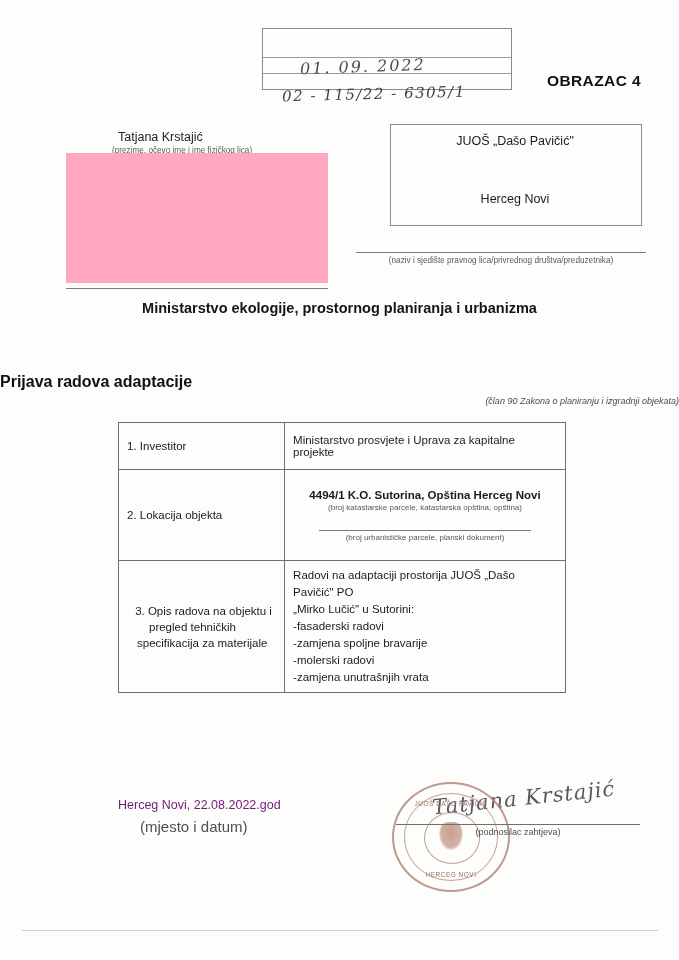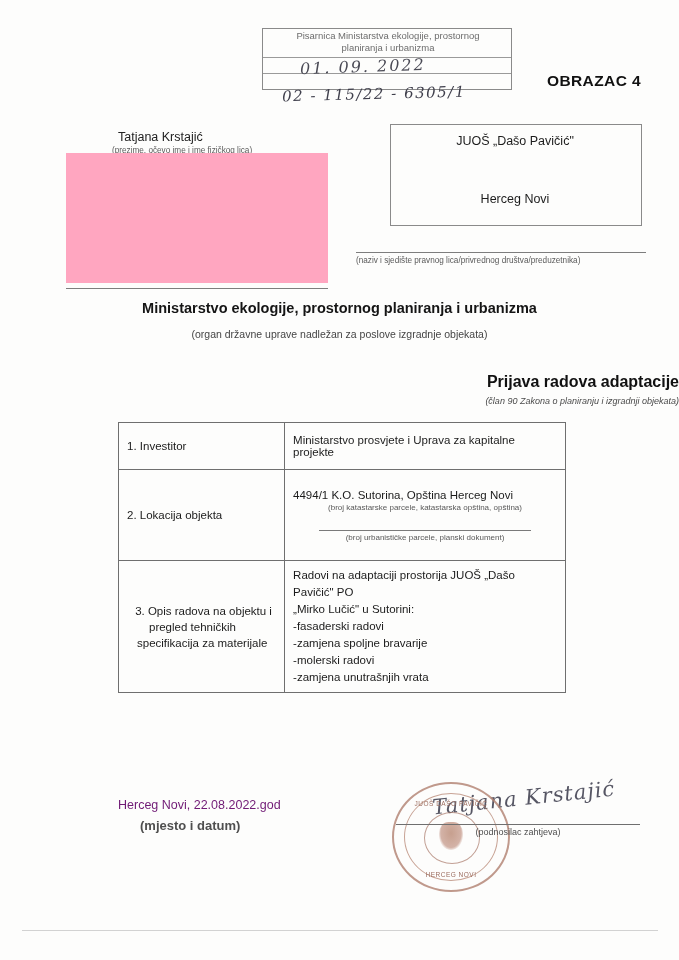--- a/index.html
+++ b/index.html
@@ -124,21 +124,21 @@
     color: #1c1c1c;
   }
   .entity-line.l1 { top: 134px; }
   .entity-line.l2 { top: 163px; }
   .entity-line.l3 { top: 192px; }
   .entity-caption {
     position: absolute;
     left: 356px;
     top: 256px;
     width: 290px;
-    text-align: left;
+    text-align: center;
     font-size: 8.2px;
     color: #5a5a5a;
   }
   .entity-rule {
     position: absolute;
     left: 356px;
     top: 252px;
     width: 290px;
     border-top: 1px solid #7d7d7d;
   }
@@ -161,21 +161,21 @@
     text-align: center;
     font-size: 10.5px;
     color: #454545;
   }
   
   .doc-title {
     position: absolute;
     left: 0;
     top: 373px;
     width: 679px;
-    text-align: right;
+    text-align: left;
     font-size: 16px;
     font-weight: bold;
     color: #111;
   }
   .doc-subtitle {
     position: absolute;
     left: 0;
     top: 396px;
     width: 679px;
     text-align: right;
@@ -203,21 +203,21 @@
     width: 170px;
     line-height: 15px;
   }
   td.col-value {
     width: 278px;
     margin-top: 36px;
   }
   .r1 td { height: 34px; }
   .r2 td { height: 78px; vertical-align: middle; }
   .r3 td { height: 112px; vertical-align: middle; }
-  .val-center { text-align: left; }
+  .val-center { text-align: center; font-weight: bold; }
   .cap {
     font-size: 8px;
     color: #595959;
     text-align: center;
     display: block;
     margin-top: 2px;
   }
   .sub-rule {
     border-top: 1px solid #7a7a7a;
     width: 212px;
@@ -240,23 +240,22 @@
     position: absolute;
     left: 118px;
     top: 798px;
     font-size: 12.5px;
     color: #701a75;
   }
   .place-date-caption {
     position: absolute;
     left: 140px;
     top: 818px;
-    font-size: 13px;
+    font-size: 15px;
     color: #4f4f4f;
-    font-weight: bold;
   }
   .sign-rule {
     position: absolute;
     left: 396px;
     top: 824px;
     width: 244px;
     border-top: 1px solid #6f6f6f;
   }
   .sign-caption {
     position: absolute;
@@ -342,42 +341,37 @@
 </style>
 </head>
 <body>
 
 <div class="page">
 
   <div class="stamp-box">
     <div class="row-line" style="top: 28px;"></div>
     <div class="row-line" style="top: 44px;"></div>
   </div>
-  <div class="stamp-title">
-    <span>Pisarnica Ministarstva ekologije, prostornog</span><br>
-    <span>planiranja i urbanizma</span>
-  </div>
   <div class="stamp-hand1">01. 09. 2022</div>
   <div class="stamp-hand2">02 - 115/22 - 6305/1</div>
 
   <div class="obrazac">OBRAZAC 4</div>
 
   <div class="person-name">Tatjana Krstajić</div>
   <div class="person-caption">(prezime, očevo ime i ime fizičkog lica)</div>
   <div class="pink-block"></div>
   <div class="left-rule"></div>
 
   <div class="entity-box"></div>
   <div class="entity-line l1">JUOŠ „Dašo Pavičić"</div>
   <div class="entity-line l3">Herceg Novi</div>
   <div class="entity-rule"></div>
   <div class="entity-caption">(naziv i sjedište pravnog lica/privrednog društva/preduzetnika)</div>
 
   <div class="ministry">Ministarstvo ekologije, prostornog planiranja i urbanizma</div>
-  <div class="ministry-caption">(organ državne uprave nadležan za poslove izgradnje objekata)</div>
 
   <div class="doc-title">Prijava radova adaptacije</div>
   <div class="doc-subtitle">(član 90 Zakona o planiranju i izgradnji objekata)</div>
 
   <table class="table">
     <tbody>
         <tr class="r1">
       <td class="col-label">1. Investitor</td>
       <td class="col-value">Ministarstvo prosvjete i Uprava za kapitalne projekte</td>
     </tr>

